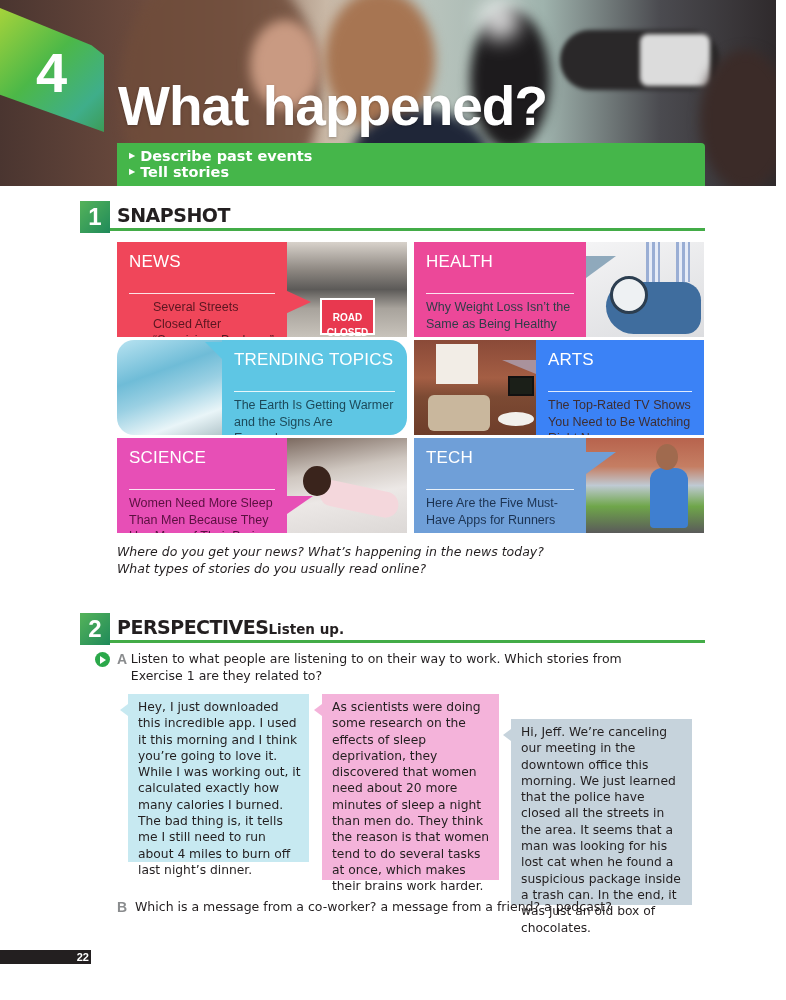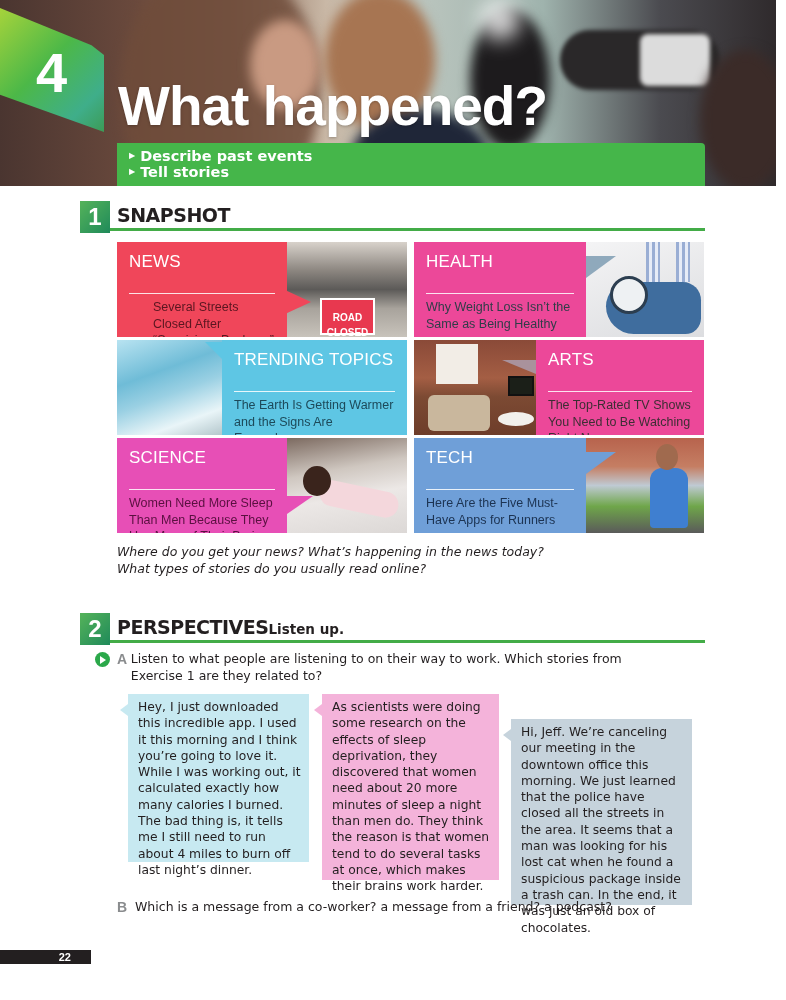--- a/index.html
+++ b/index.html
@@ -61,30 +61,30 @@
   #c-health { left: 414px; top: 242px; width: 290px; }
   #c-health .panel { left: 0; width: 172px; background: #ec4899; }
   #c-health .head { color: #2f3d48; }
   #c-health .photo { left: 172px; width: 118px; background: linear-gradient(160deg, #f4f4f5, #dcdde0); }
   #c-health .tail { left: 172px; top: 14px; border-top: 0 solid transparent; border-bottom: 22px solid transparent; border-left: 30px solid #8fa9bc; }
   .scale { position: absolute; left: 192px; top: 40px; width: 95px; height: 52px; background: #3f6d9e; border-radius: 40px 30px 26px 46px; }
   .dial { position: absolute; left: 196px; top: 34px; width: 38px; height: 38px; border-radius: 50%; background: #eef1f3; border: 3px solid #2c3e50; }
   .leg { position: absolute; top: 0; width: 14px; height: 40px; background: repeating-linear-gradient(90deg, #9aaed4 0 3px, #e7ecf7 3px 6px); }
 
   
-  #c-trend { left: 117px; top: 340px; width: 290px; }
+  #c-trend { left: 117px; top: 340px; width: 290px; border-radius: 17px; }
   #c-trend .photo { left: 0; width: 105px; background: linear-gradient(160deg, #b8e3f1 0%, #6fbcd7 35%, #9ad0e3 55%, #e9f5f8 80%, #b4c7cc 100%); }
   #c-trend .panel { left: 105px; width: 185px; background: #5ec6e4; }
   #c-trend .head { color: #1d4a5a; }
   #c-trend .tail { left: 88px; top: 2px; border-top: 0 solid transparent; border-bottom: 18px solid transparent; border-right: 18px solid #5ec6e4; }
 
   
   #c-arts { left: 414px; top: 340px; width: 290px; }
   #c-arts .photo { left: 0; width: 122px; background: linear-gradient(180deg, #8a4a38 0%, #a45e44 40%, #7c4a33 60%, #6e3d2a 100%); }
-  #c-arts .panel { left: 122px; width: 168px; background: #ec4899; }
+  #c-arts .panel { left: 122px; width: 168px; background: #3b82f6; }
   #c-arts .head { color: #3d2e34; }
   #c-arts .tail { left: 88px; top: 20px; border-top: 0 solid transparent; border-bottom: 14px solid transparent; border-right: 34px solid #a9929c; }
   .arts-win { position: absolute; left: 22px; top: 4px; width: 42px; height: 40px; background: #f2ede6; }
   .arts-sofa { position: absolute; left: 14px; top: 55px; width: 62px; height: 36px; background: #c9b79d; border-radius: 6px; }
   .arts-tv { position: absolute; left: 94px; top: 36px; width: 26px; height: 20px; background: #1b1f18; border: 2px solid #111; }
   .arts-rug { position: absolute; left: 84px; top: 72px; width: 36px; height: 14px; background: #f2f0ec; border-radius: 50%; }
 
   
   #c-sci { left: 117px; top: 438px; width: 290px; }
   #c-sci .panel { left: 0; width: 170px; background: #e74fb6; }
@@ -120,21 +120,21 @@
   #bub1 .btail { border-right-color: #c7e9f1; }
   #bub2 { left: 322px; width: 177px; height: 186px; background: #f4b3da; }
   #bub2 .btail { border-right-color: #f4b3da; }
   #bub3 { left: 511px; width: 181px; height: 186px; background: #c6d3dc; margin-top: 25px; }
   #bub3 .btail { border-right-color: #c6d3dc; }
 
   .ex-b { position: absolute; left: 117px; top: 899px; display: flex; }
   .ex-b .ex-letter { margin-left: 0; }
 
   .page-num { position: absolute; left: 0; top: 950px; width: 91px; height: 14px; background: #231f20;
-    color: #fff; font: bold 11px "Liberation Sans", sans-serif; text-align: right; padding-right: 20px; line-height: 14px; }
+    color: #fff; font: bold 11px "Liberation Sans", sans-serif; text-align: right; padding-right: 2px; line-height: 14px; }
 </style>
 </head>
 <body>
 
 <div class="hero">
   <div class="blob b1"></div>
   <div class="blob b2"></div>
   <div class="blob b3"></div>
   <div class="blob b4"></div>
   <div class="blob b5"></div>

